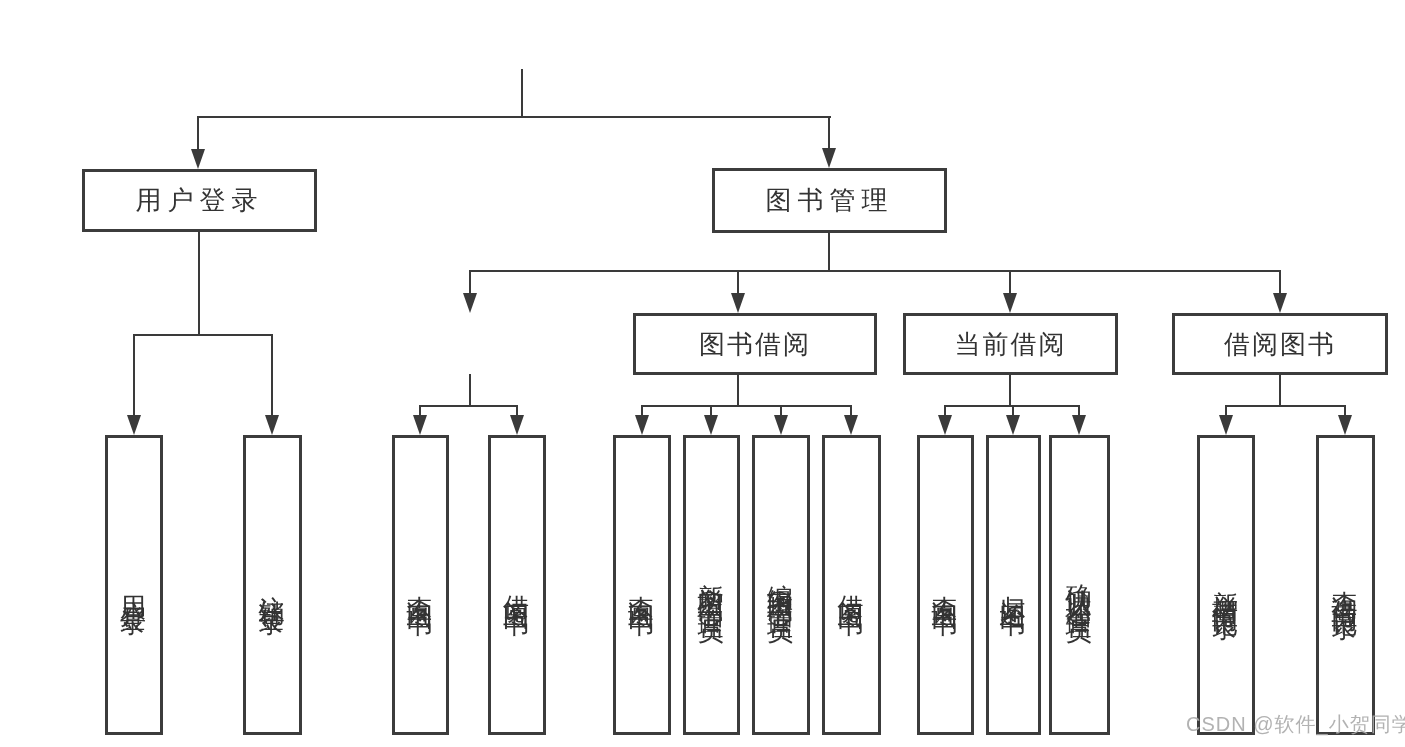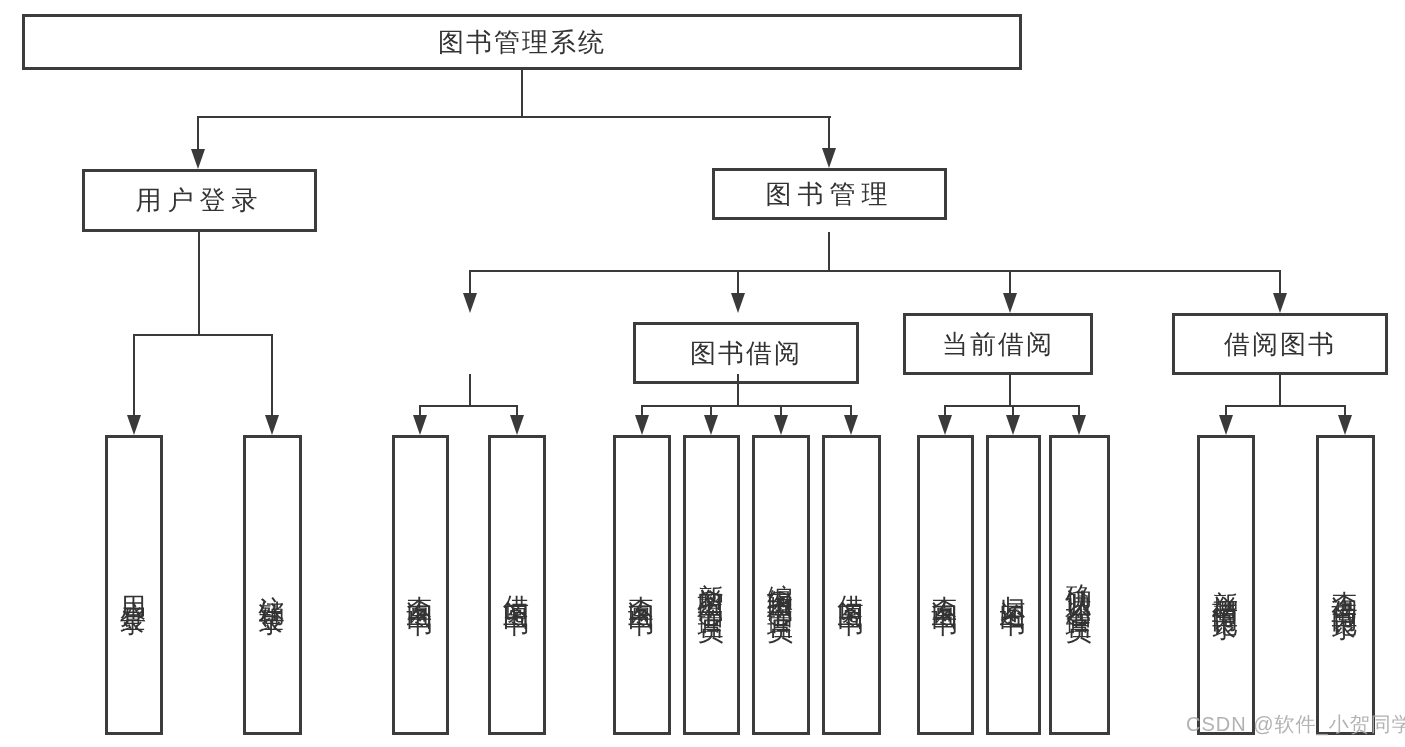--- a/index.html
+++ b/index.html
@@ -29,27 +29,26 @@
   .watermark{
     position:absolute;left:1186px;top:711px;font-size:20px;letter-spacing:1px;
     color:rgba(170,170,170,.9);z-index:5;white-space:nowrap;
   }
 </style>
 </head>
 <body>
 
 <div id="canvas">
 
-  <div class="box root-box" style="left:22px;top:14px;width:1000px;height:56px;">图书管理系统</div>
 
   <div class="box lv2-box" style="left:82px;top:169px;width:235px;height:63px;">用户登录</div>
-  <div class="box lv2-box" style="left:712px;top:168px;width:235px;height:52px;">图书管理</div>
+  <div class="box lv2-box" style="left:712px;top:168px;width:235px;height:65px;">图书管理</div>
 
-  <div class="box lv3-box" style="left:633px;top:322px;width:226px;height:62px;">图书借阅</div>
-  <div class="box lv3-box" style="left:903px;top:313px;width:190px;height:62px;">当前借阅</div>
+  <div class="box lv3-box" style="left:633px;top:313px;width:244px;height:62px;">图书借阅</div>
+  <div class="box lv3-box" style="left:903px;top:313px;width:215px;height:62px;">当前借阅</div>
   <div class="box lv3-box" style="left:1172px;top:313px;width:216px;height:62px;">借阅图书</div>
 
   <div class="vbox" style="left:105px;top:435px;width:58px;height:300px;">用户登录</div>
   <div class="vbox" style="left:243px;top:435px;width:59px;height:300px;">注销登录</div>
 
   <div class="vbox" style="left:392px;top:435px;width:57px;height:300px;">查询图书</div>
   <div class="vbox" style="left:488px;top:435px;width:58px;height:300px;">借阅图书</div>
 
   <div class="vbox" style="left:613px;top:435px;width:58px;height:300px;">查询图书</div>
   <div class="vbox" style="left:683px;top:435px;width:57px;height:300px;">新增图书（管理员）</div>

